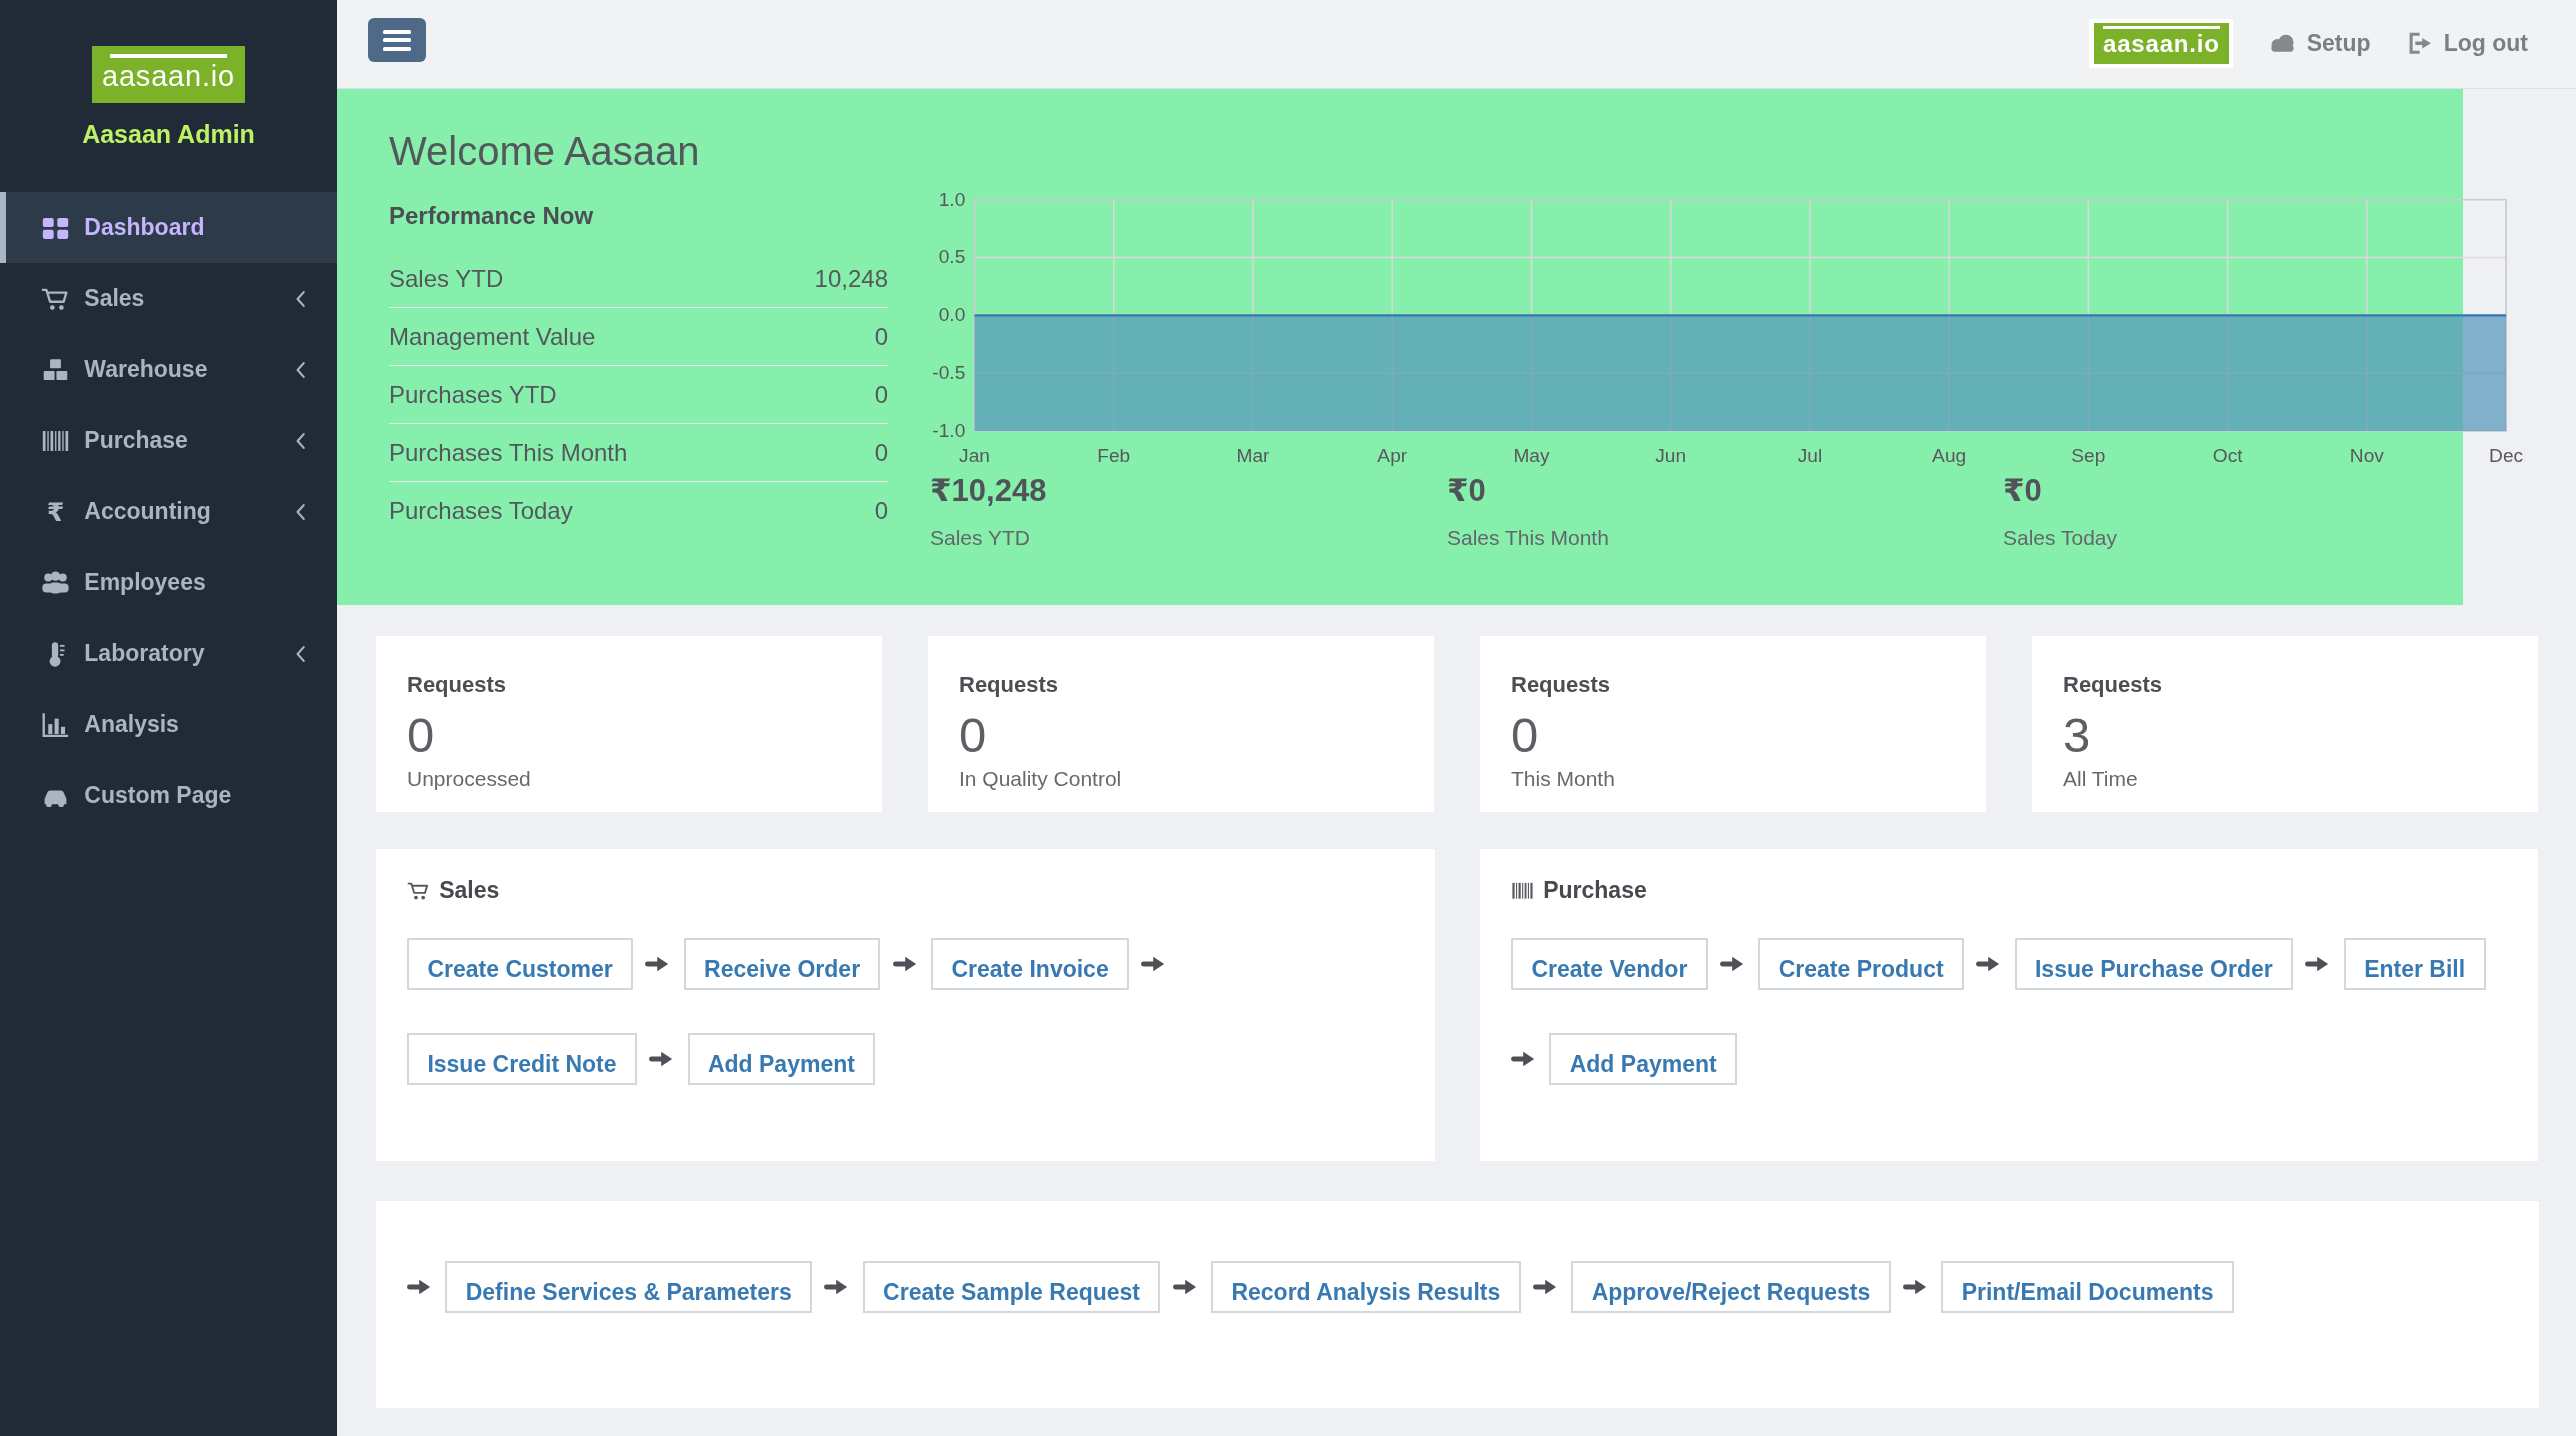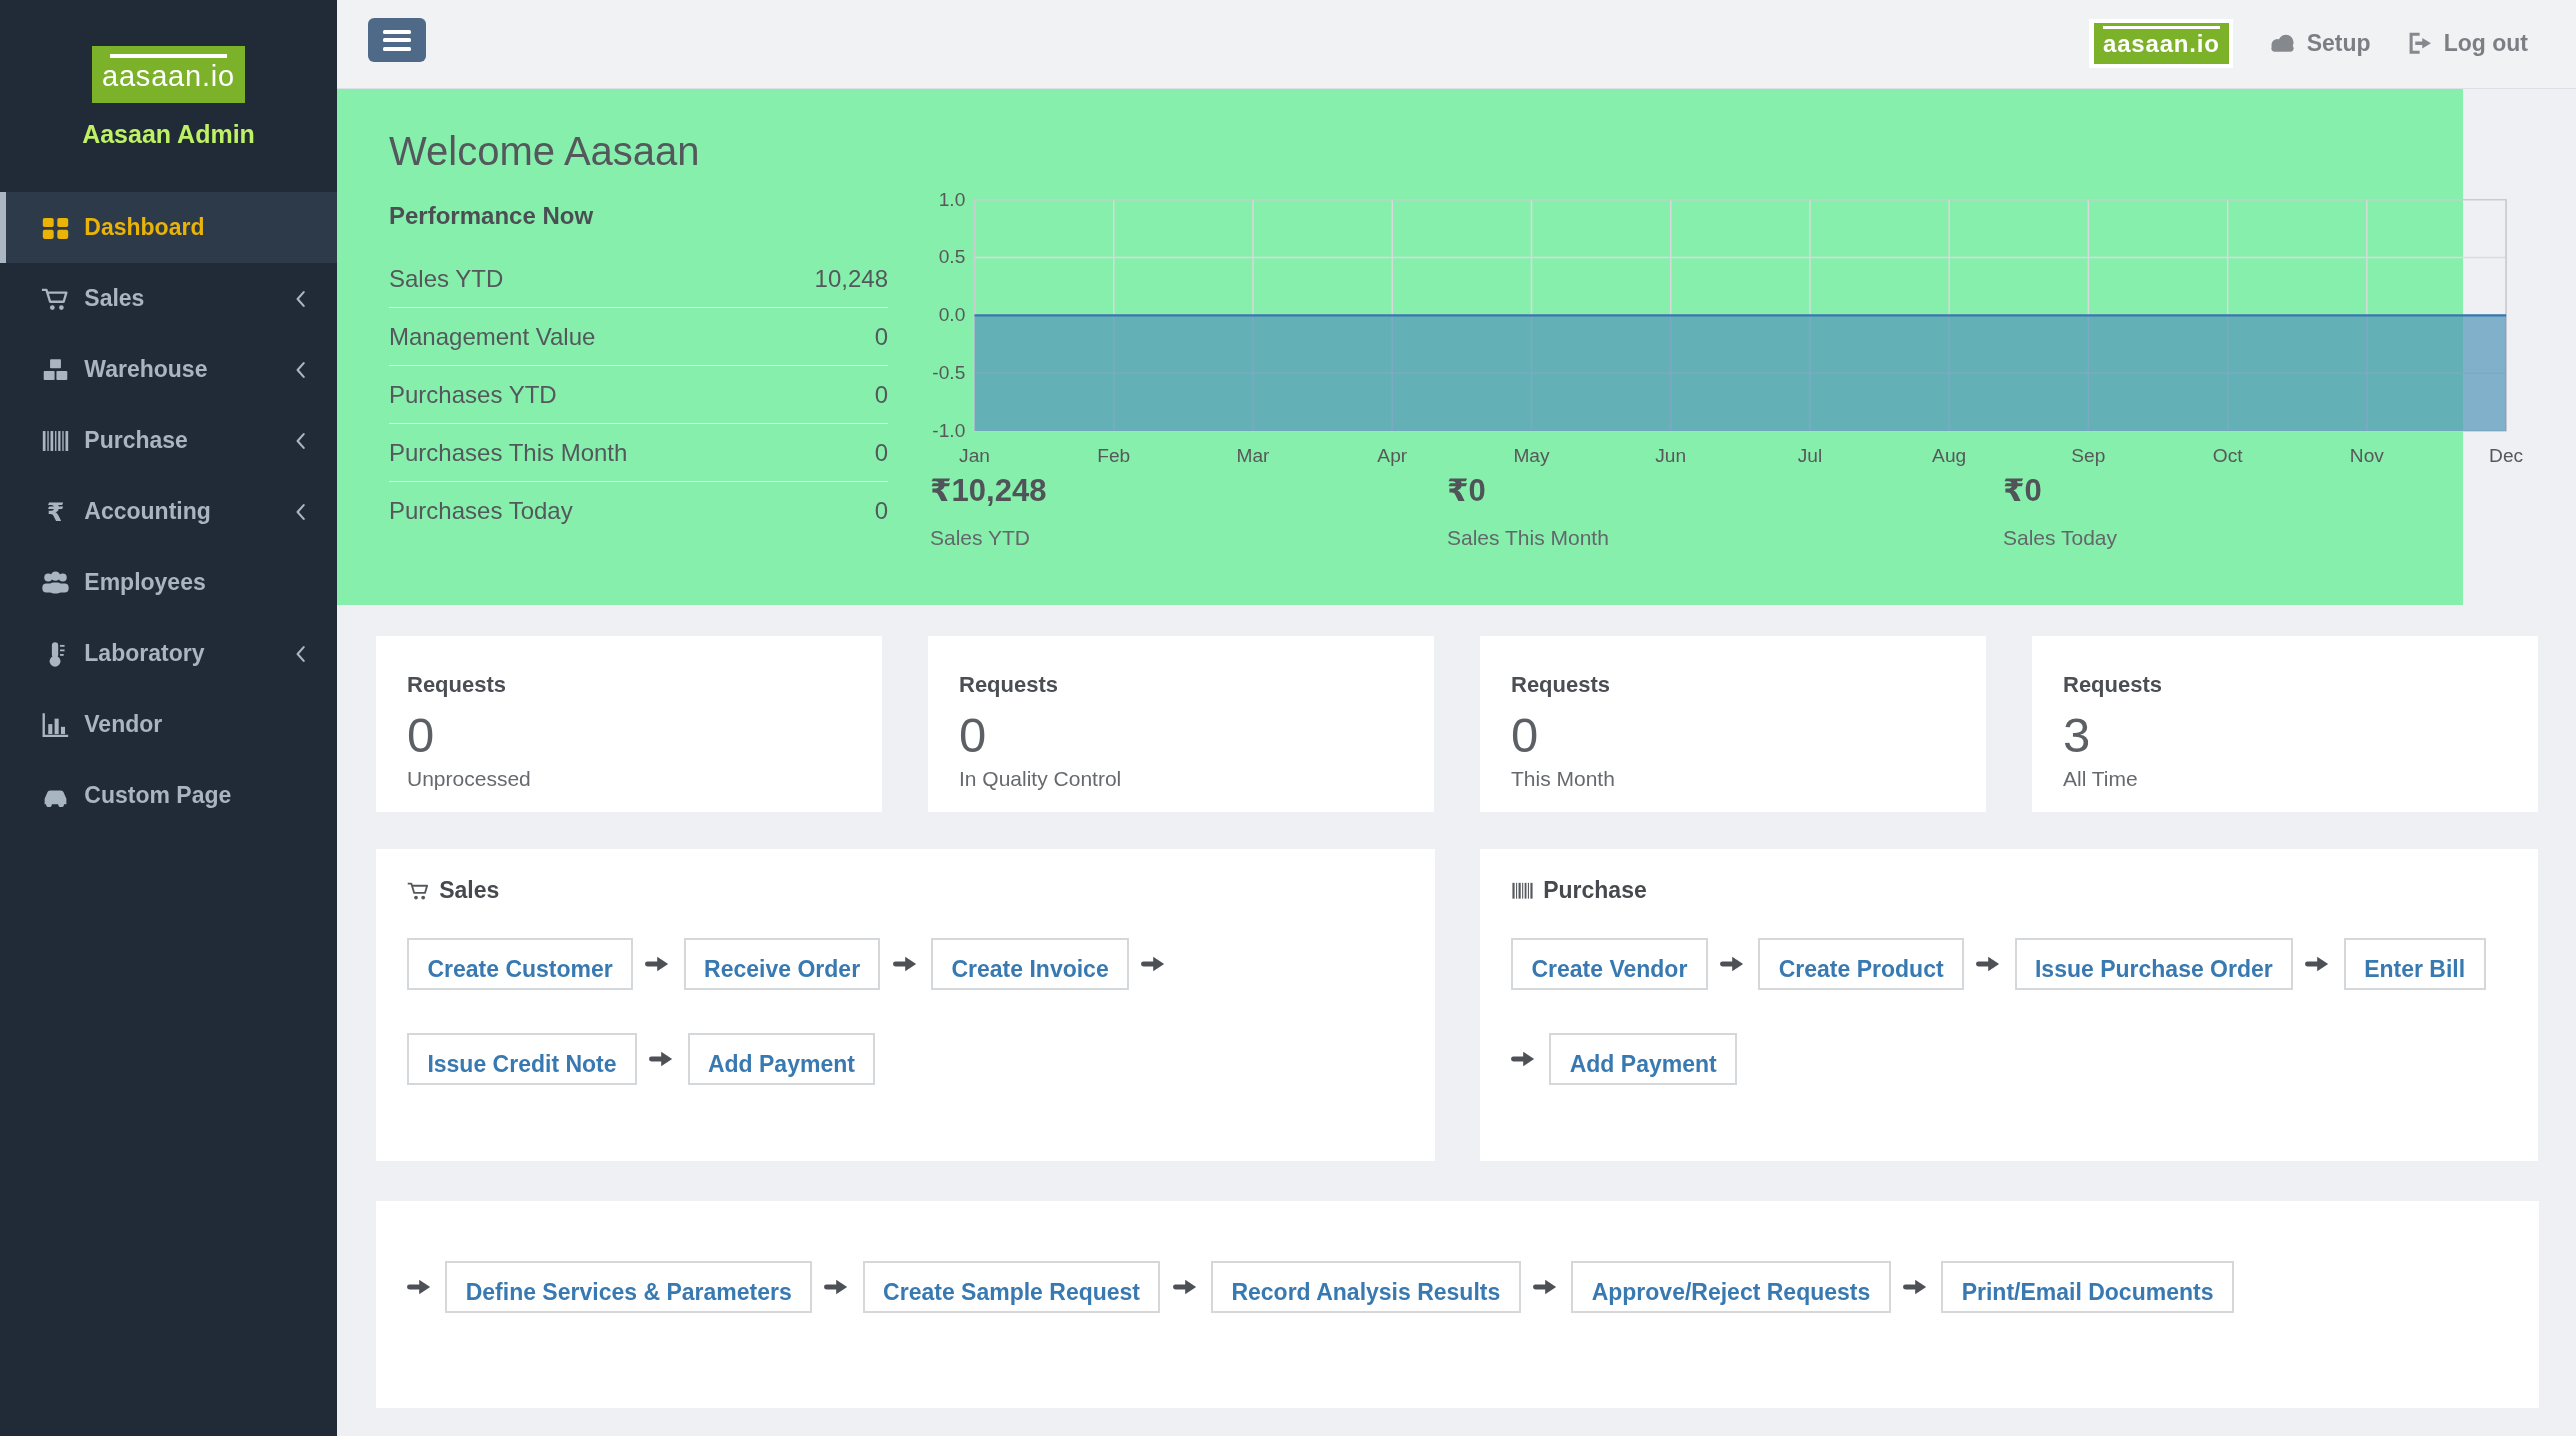--- a/index.html
+++ b/index.html
@@ -12,21 +12,21 @@
   .brand { padding-top:46px; text-align:center; }
   .brand-box { display:inline-block; width:153px; height:57px; background:#7cb22a; text-align:center; }
   .brand-rule { display:block; width:117px; height:3.8px; background:#ffffff; margin:8.4px auto 2.3px; }
   .brand-text { color:#ffffff; font-size:29px; font-weight:400; letter-spacing:0.8px; }
   .brand-sub { margin-top:17px; color:#bef264; font-size:25px; font-weight:700; text-align:center; }
   .nav { position:absolute; left:0; top:192px; width:337px; }
   .nav-item { position:relative; height:71px; display:flex; align-items:center; color:#a9b5c0; cursor:pointer; }
   .nav-item .nicon { width:34px; margin-left:38px; display:flex; justify-content:center; }
   .nav-item .nlabel { margin-left:12.3px; font-size:23px; font-weight:600; }
   .nav-item .chev { position:absolute; right:29px; top:50%; transform:translateY(-50%); display:flex; }
-  .nav-item.active { background:#2d3a49; color:#eab308; }
+  .nav-item.active { background:#2d3a49; color:#c4b5fd; }
   .active-indicator { position:absolute; left:0; top:0; width:6.1px; height:100%; background:#aab6c2; }
   .ic { display:block; }
   .nav-item .ic { width:29px; height:26px; }
   .chev .ic { width:15.3px; height:20px; }
 
   
   .topbar { position:absolute; left:337px; top:0; width:2239px; height:89px; background:#f1f2f4; border-bottom:1.5px solid #dde1e5; }
   .burger { position:absolute; left:31px; top:18.4px; width:58px; height:44px; background:#4e6a88; border:none; border-radius:6.1px; cursor:pointer; display:flex; flex-direction:column; justify-content:center; align-items:center; gap:4.6px; }
   .burger span { display:block; width:28px; height:3.8px; background:#ffffff; border-radius:1.5px; }
   .top-right { position:absolute; right:48px; top:0; height:87px; display:flex; align-items:center; gap:35px; }
@@ -247,21 +247,21 @@
               <use href="#i-chevron-left"></use>
             </svg>
           </span>
       </div>
       <div class="nav-item">
         <span class="nicon">
             <svg class="ic" viewBox="0 0 38 34" width="29" height="26">
               <use href="#i-chart"></use>
             </svg>
           </span>
-        <span class="nlabel">Vendor</span>
+        <span class="nlabel">Analysis</span>
       </div>
       <div class="nav-item">
         <span class="nicon">
             <svg class="ic" viewBox="0 0 38 34" width="29" height="26">
               <use href="#i-car"></use>
             </svg>
           </span>
         <span class="nlabel">Custom Page</span>
       </div>
     </nav>

